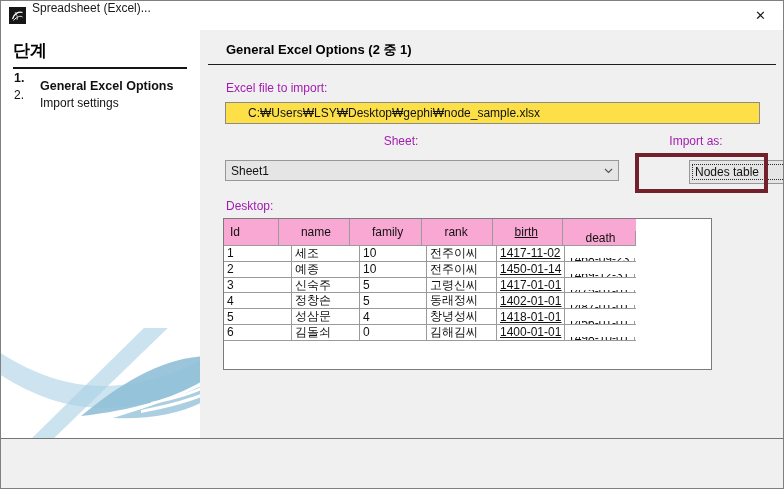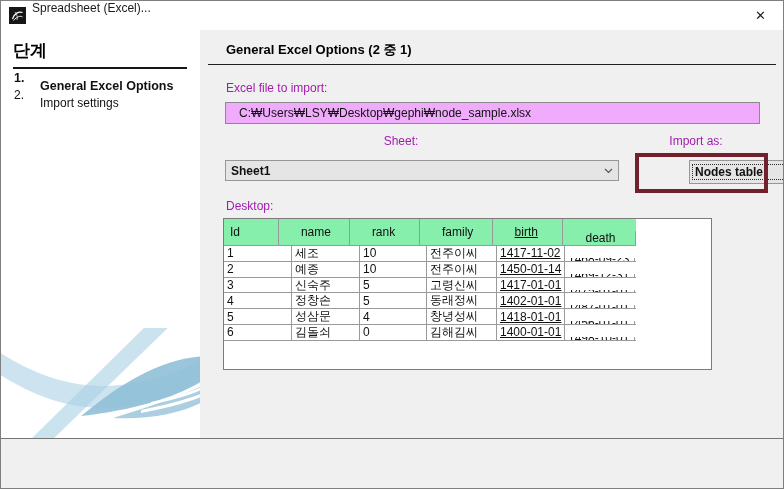--- a/index.html
+++ b/index.html
@@ -62,46 +62,46 @@
     font-weight: bold; font-size: 13px; color: #000;
     border-bottom: 1px solid #1d1d1d;
   }
   .field-label { position: absolute; color: #a21caf; white-space: nowrap; }
   .lbl-file { left: 26px; top: 51px; }
   .lbl-sheet { left: 151px; top: 104px; width: 100px; text-align: center; }
   .lbl-import { left: 446px; top: 104px; width: 100px; text-align: center; }
   .lbl-preview { left: 26px; top: 169px; }
   .text-field {
     position: absolute; left: 25px; top: 72px; width: 535px; height: 22px;
-    background: #f0abfc; border: 1px solid #8b8b8b;
-    display: flex; align-items: center; padding-left: 13px;
+    background: #fde047; border: 1px solid #8b8b8b;
+    display: flex; align-items: center; padding-left: 22px;
     white-space: nowrap; overflow: hidden; color: #111;
   }
   .combo {
     position: absolute; background: #e5e5e5; border: 1px solid #979797;
     display: flex; align-items: center;
   }
-  .combo .value { flex: 1; padding-left: 5px; white-space: nowrap; overflow: hidden; font-weight: bold; }
+  .combo .value { flex: 1; padding-left: 5px; white-space: nowrap; overflow: hidden; }
   .combo .chev { width: 20px; display: flex; align-items: center; justify-content: center; }
   .combo-sheet { left: 25px; top: 130px; width: 394px; height: 21px; }
   .combo-import { left: 441px; top: 130px; width: 117px; height: 24px; margin-left: 48px; }
   .combo-import .value {
     outline: 1px dotted #2b2b2b; outline-offset: -1px;
     margin: 2px 0 2px 2px; padding: 1px 0 1px 3px;
   }
   .annotation-box {
     position: absolute; left: 435px; top: 123px; width: 133px; height: 40px;
     border: 4px solid #72202c; pointer-events: none;
   }
   
   .preview-table {
     position: absolute; left: 23px; top: 188px; width: 489px; height: 152px;
     background: #ffffff; border: 1px solid #7b7b7b; overflow: hidden;
   }
-  .thead { display: flex; width: 412px; height: 27px; background: #86efac;
+  .thead { display: flex; width: 412px; height: 27px; background: #f9a8d4;
            border-bottom: 1px solid #9a9a9a; gap: 16px; }
   .th { display: flex; align-items: center; padding-left: 6px;
         border-right: 1px solid #9a9a9a; }
   .tr { display: flex; width: 412px; height: 15.8px;
         border-bottom: 1px solid #9a9a9a; background: #ffffff; }
   .td { display: flex; align-items: center; padding-left: 3px;
         border-right: 1px solid #9a9a9a; white-space: nowrap; overflow: hidden; }
   .c0 { width: 68px; } .c1 { width: 68px; } .c2 { width: 67px; }
   .c3 { width: 70px; } .c4 { width: 68px; text-decoration: underline; } .c5 { width: 70px; margin-top: 12px; }
   
@@ -177,22 +177,22 @@
           </svg>
       </span>
     </div>
     <div class="annotation-box"></div>
 
     <div class="field-label lbl-preview">Desktop:</div>
     <div class="preview-table">
       <div class="thead">
         <span class="th c0">Id</span>
         <span class="th c1">name</span>
+        <span class="th c3">family</span>
         <span class="th c2">rank</span>
-        <span class="th c3">family</span>
         <span class="th c4">birth</span>
         <span class="th c5">death</span>
       </div>
       <div id="table-body">
           <div class="tr">
             <div class="td c0">1</div>
             <div class="td c1">세조</div>
             <div class="td c2">10</div>
             <div class="td c3">전주이씨</div>
             <div class="td c4">1417-11-02</div>

